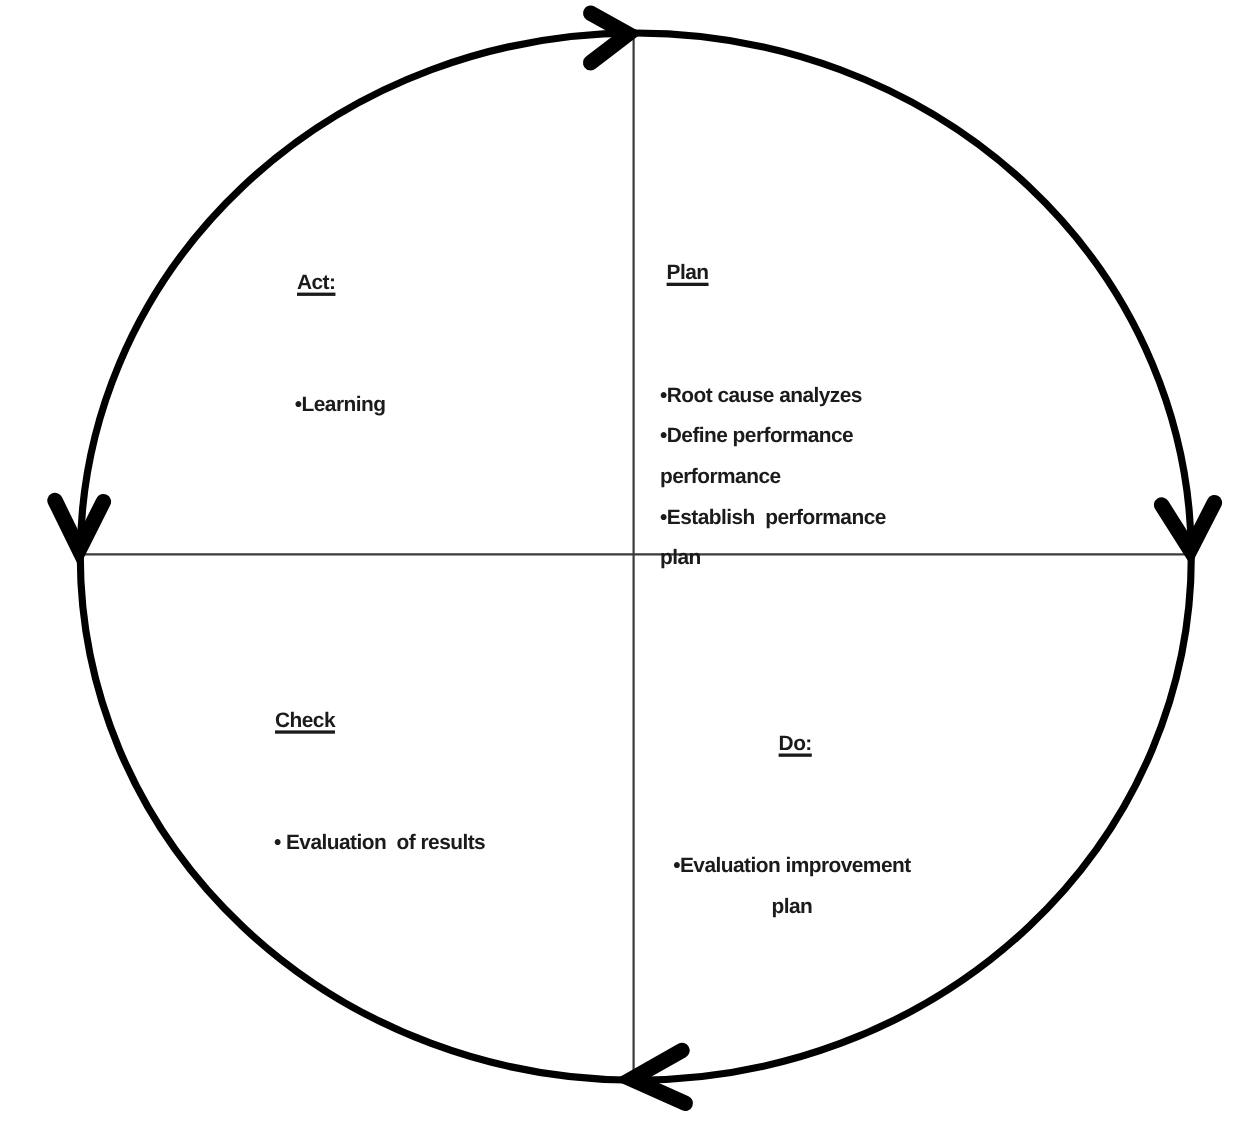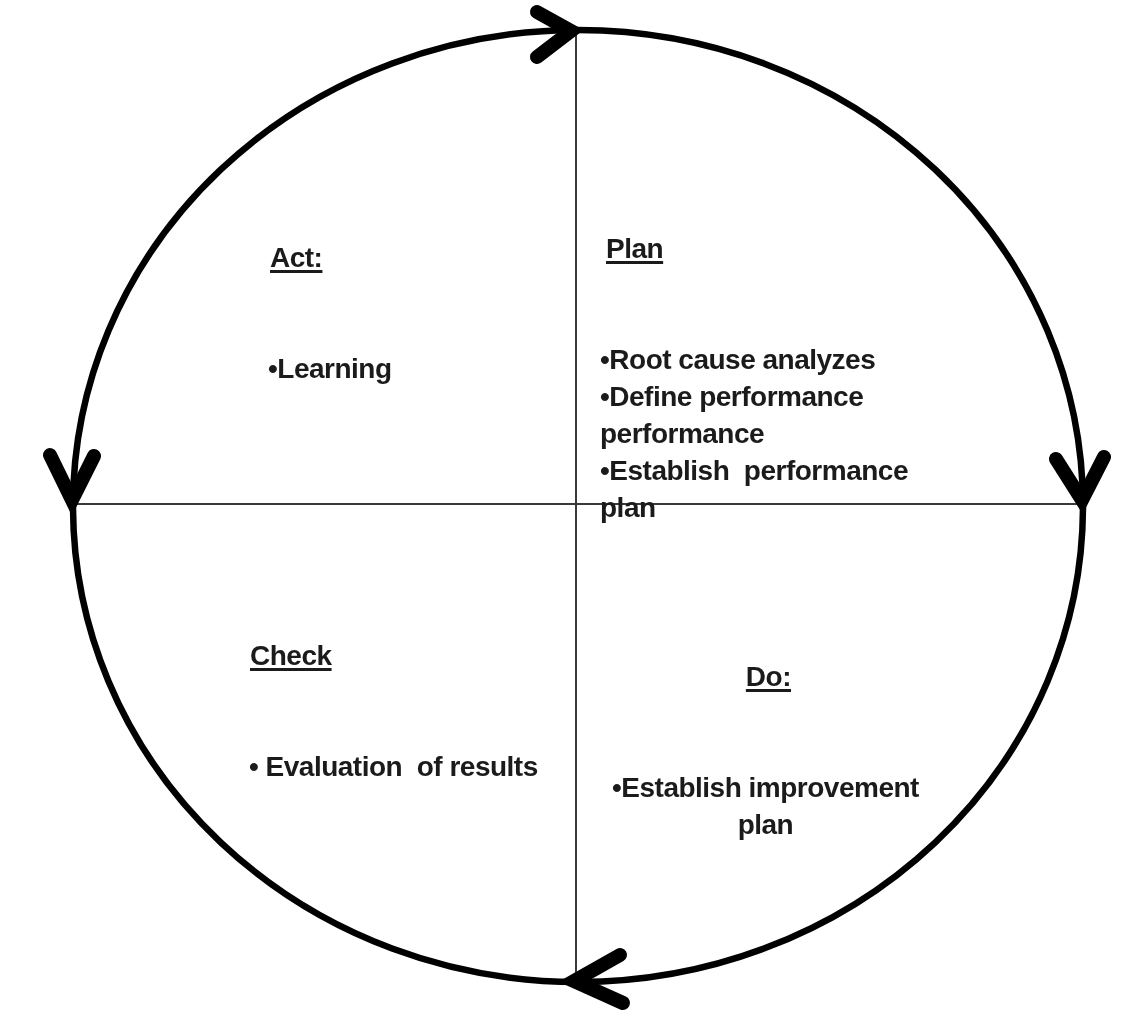--- a/index.html
+++ b/index.html
@@ -35,21 +35,21 @@
     fill: none;
     stroke: var(--circle);
     stroke-width: 14;
     stroke-linecap: round;
     stroke-linejoin: miter;
   }
 
   .quad {
     position: absolute;
     color: var(--text);
-    font-size: 28px;
+    font-size: 19px;
     font-weight: bold;
     line-height: 37px;
     letter-spacing: -0.5px;
     white-space: pre;
   }
   .qtitle {
     text-decoration: underline;
     text-decoration-thickness: 2.5px;
     text-underline-offset: 3px;
   }
@@ -87,16 +87,16 @@
     <div><div class="qline">•Root cause analyzes</div><div class="qline">•Define performance</div><div class="qline">performance</div><div class="qline">•Establish  performance</div><div class="qline">plan</div></div>
   </div>
 
   <div class="quad quad-check">
     <div class="qtitle">Check</div>
     <div><div class="qline">• Evaluation  of results</div></div>
   </div>
 
   <div class="quad quad-do">
     <div class="qtitle">Do:</div>
-    <div><div class="qline">•Establish improvement</div><div class="qline">plan</div></div>
+    <div><div class="qline">•Evaluation improvement</div><div class="qline">plan</div></div>
   </div>
 
 </div>
 
 </body></html>

